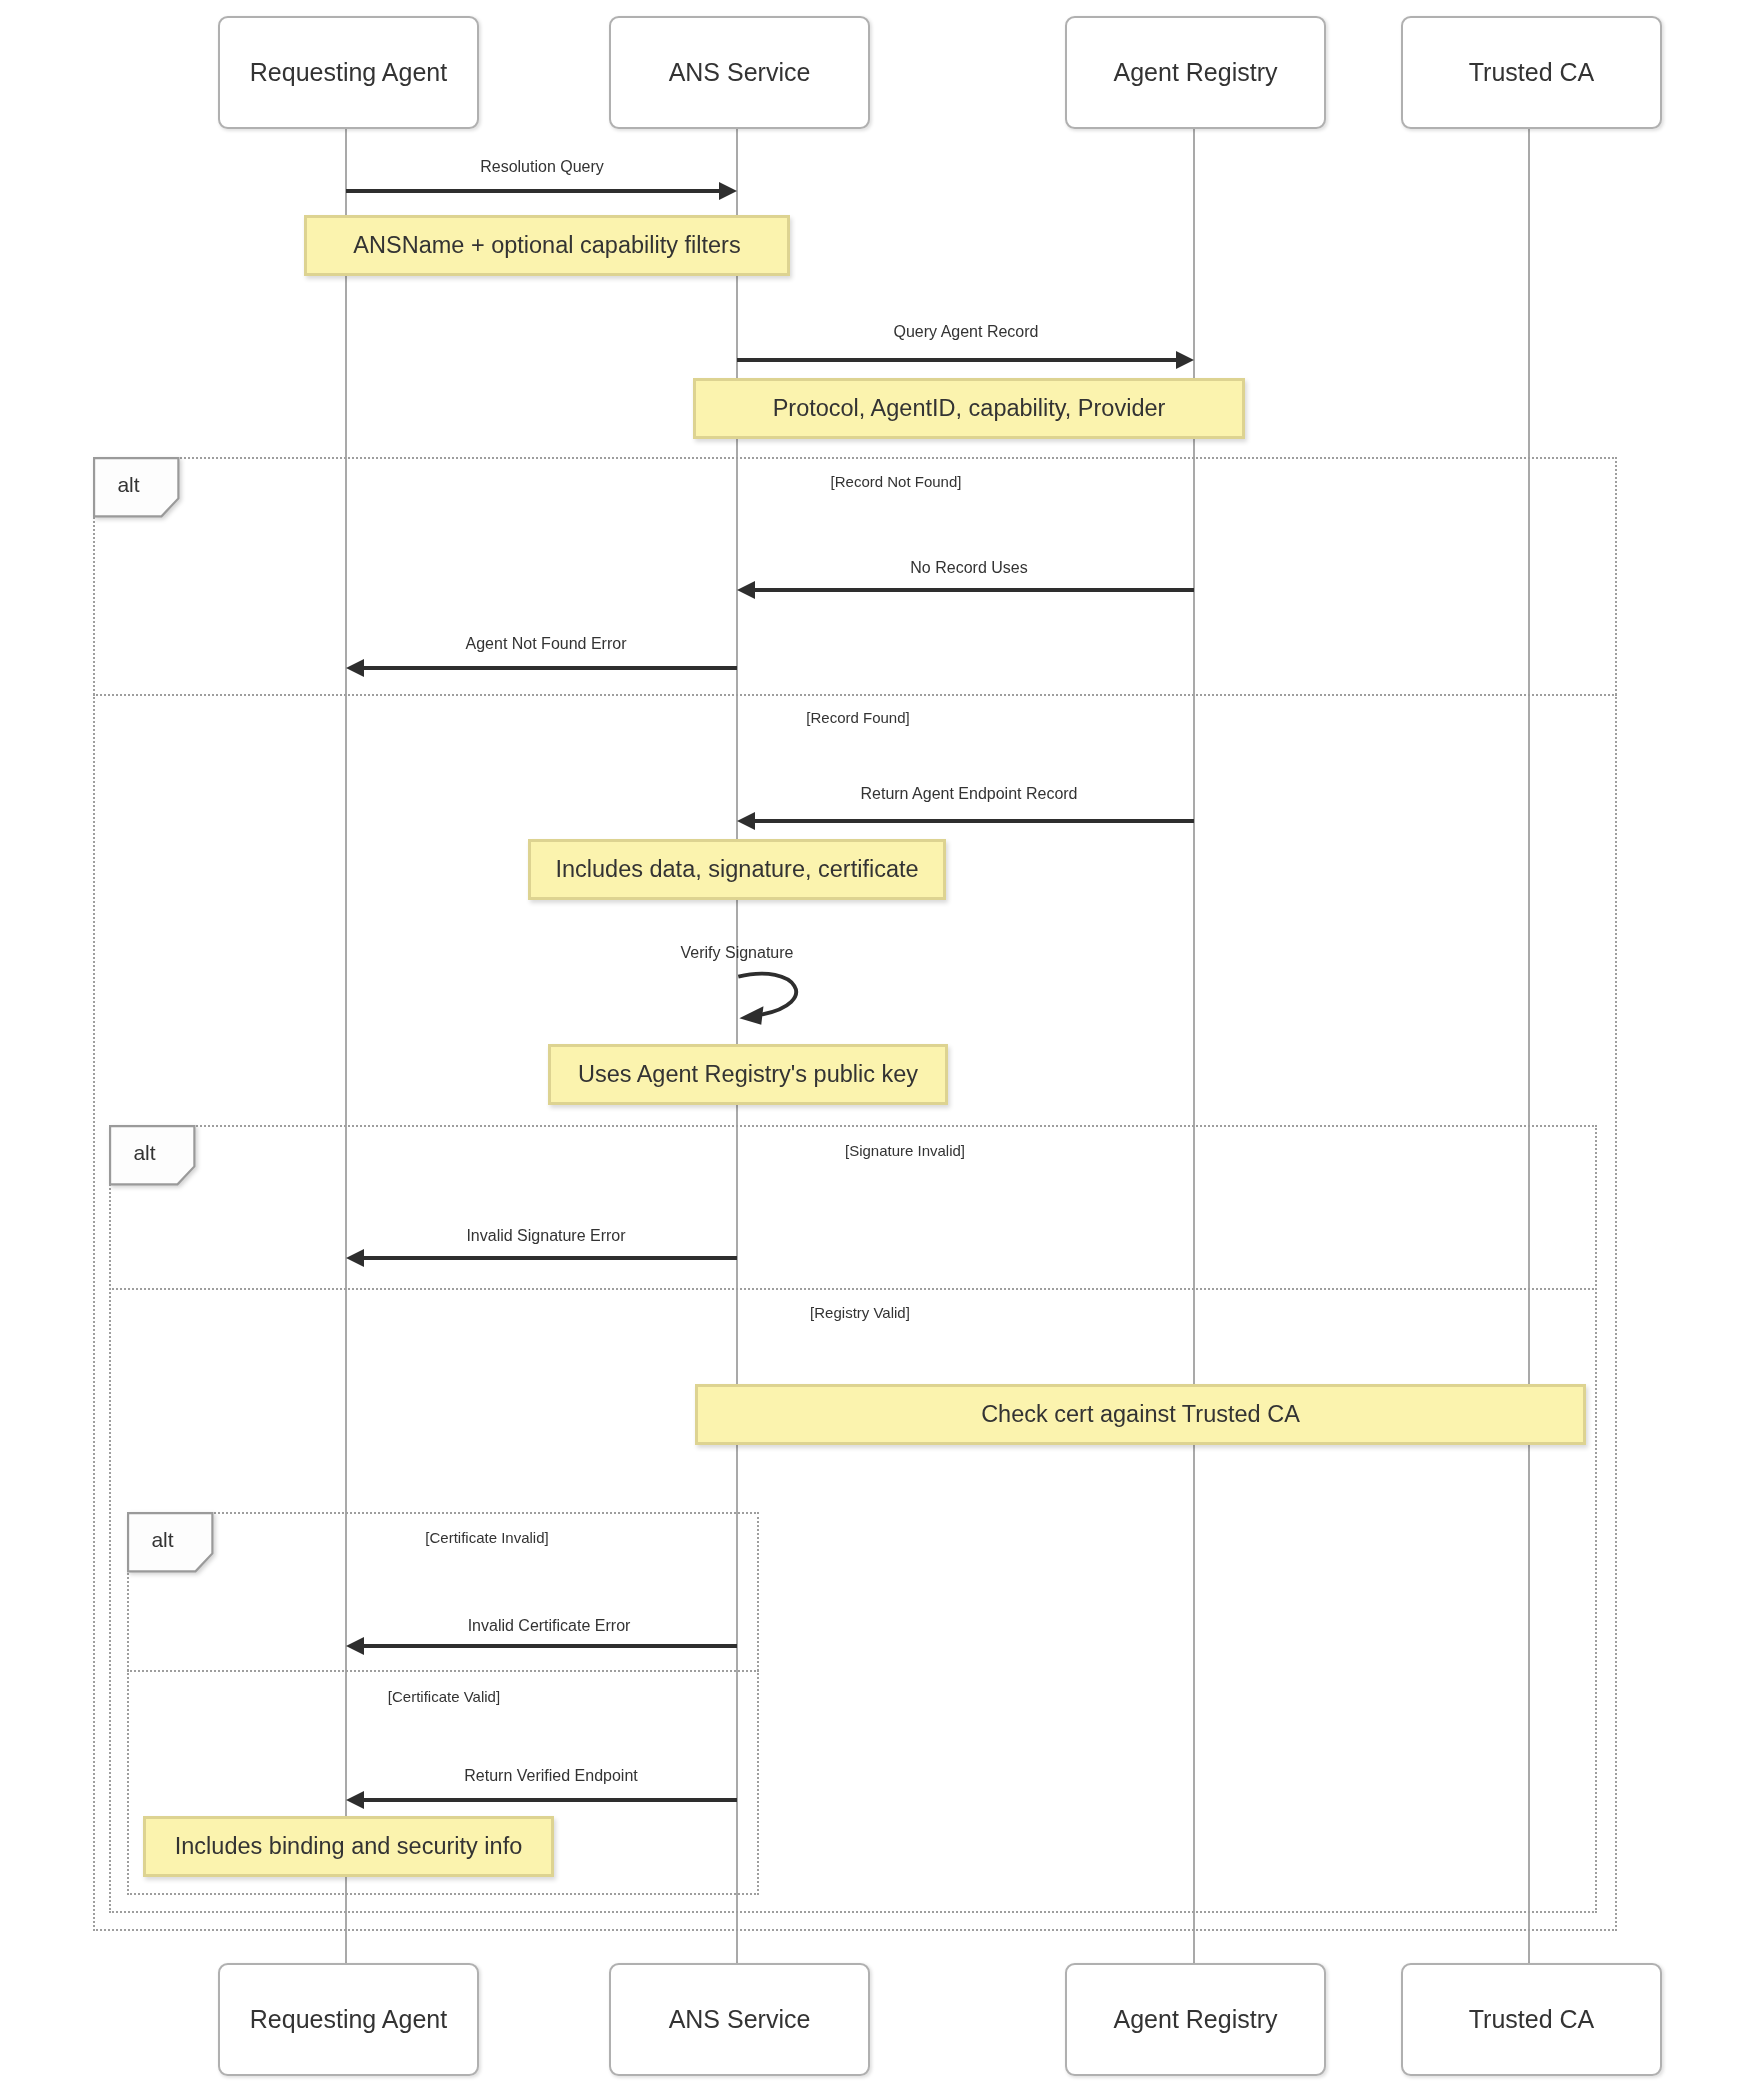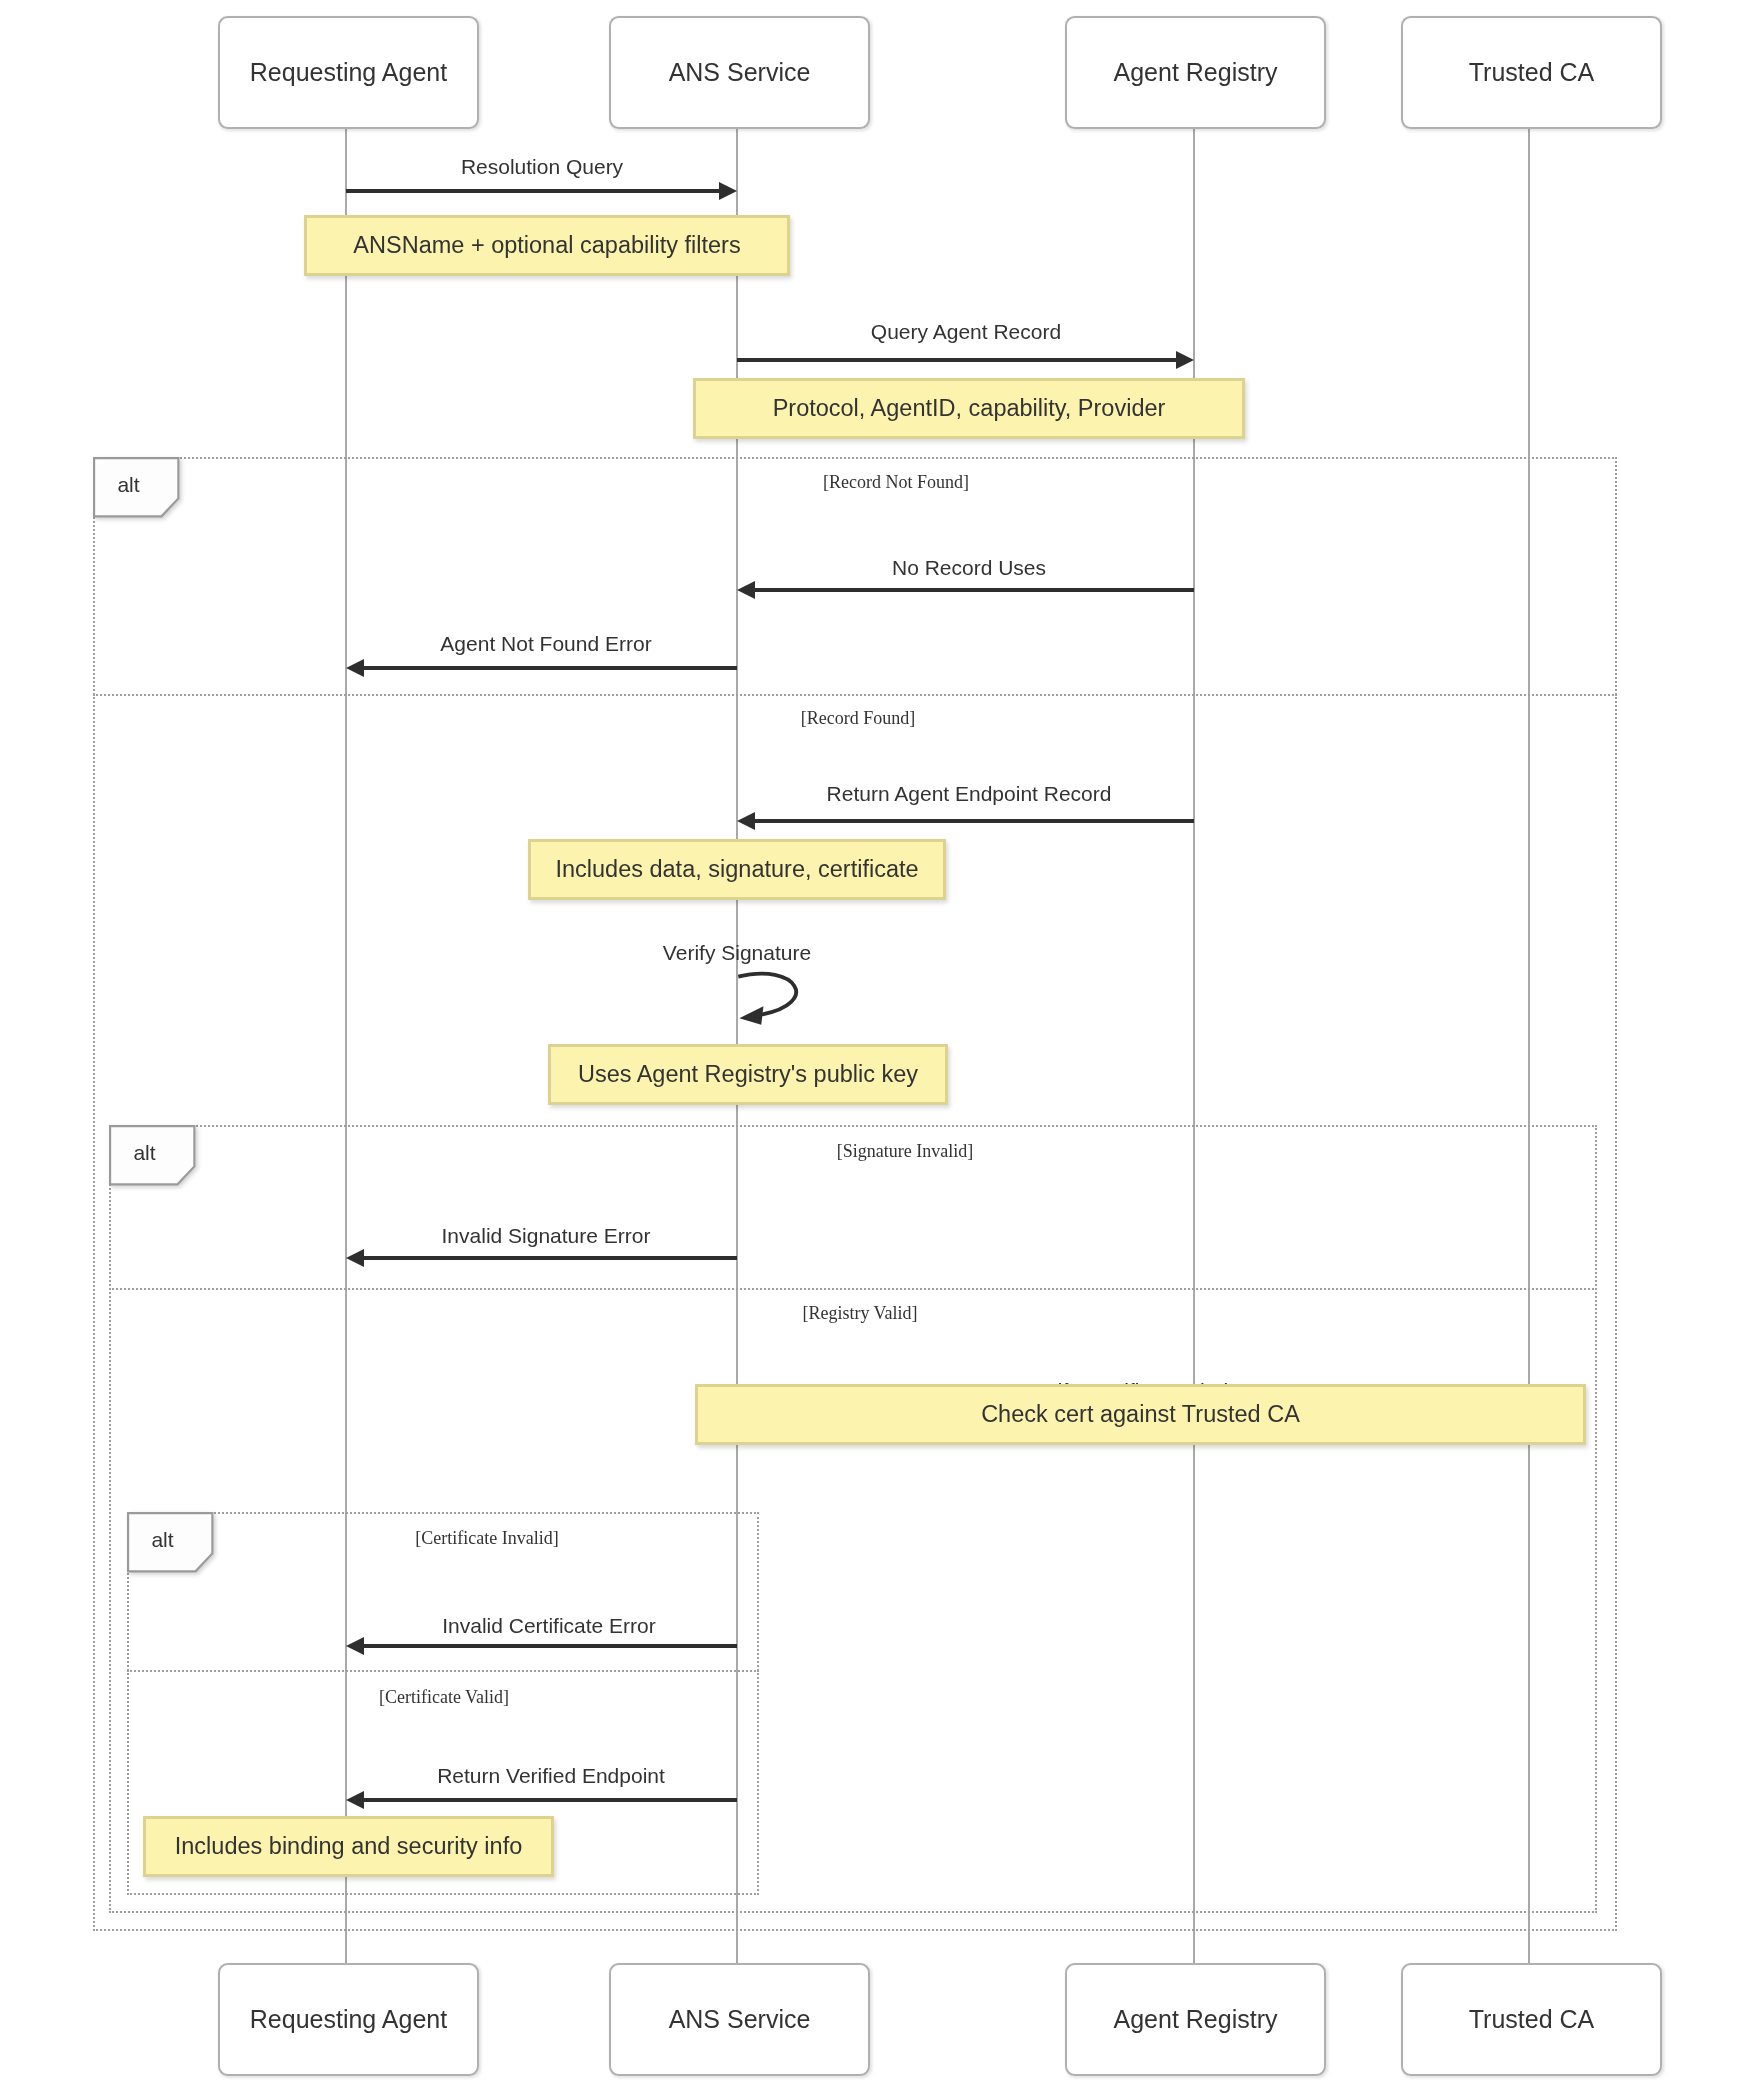--- a/index.html
+++ b/index.html
@@ -16,42 +16,42 @@
   .diagram{position:absolute;inset:0;margin-left:8px;}
   .lifeline{position:absolute;width:2.2px;background:var(--lifeline);top:126px;height:1837px;}
   .actor{
     position:absolute;width:257px;height:109px;background:var(--actor-fill);
     border:2.2px solid var(--actor-border);border-radius:9.8px;
     display:flex;align-items:center;justify-content:center;
     font-size:25px;box-shadow:1.1px 1.6px 3.3px rgba(0,0,0,0.12);
   }
   .msg-label{
     position:absolute;transform:translateX(-50%);white-space:nowrap;
-    font-size:21px;line-height:28px;color:var(--text);
+    font-size:16px;line-height:28px;color:var(--text);
   }
   .arrow{position:absolute;height:3.8px;background:var(--arrow);}
   .arrow.right::after{
     content:"";position:absolute;right:-18px;top:50%;transform:translateY(-50%);
     border:solid transparent;border-width:9.3px 0 9.3px 18.6px;border-left-color:var(--arrow);
   }
   .arrow.left::before{
     content:"";position:absolute;left:-18px;top:50%;transform:translateY(-50%);
     border:solid transparent;border-width:9.3px 18.6px 9.3px 0;border-right-color:var(--arrow);
   }
   .note{
     position:absolute;height:61px;background:var(--note-fill);
     border:3.3px solid var(--note-border);box-sizing:border-box;
     display:flex;align-items:center;justify-content:center;
     font-size:23.5px;white-space:nowrap;box-shadow:2.2px 2.7px 4.4px rgba(0,0,0,0.15);text-align:center;
   }
   .frame{position:absolute;border:2.7px dotted var(--frame-border);box-sizing:border-box;}
   .divider{position:absolute;height:0;border-top:2.7px dotted var(--frame-border);}
   .cond{
     position:absolute;transform:translateX(-50%);white-space:nowrap;
-    font-size:18px;line-height:28px;color:var(--text);font-family:Liberation Serif, serif;
+    font-size:15px;line-height:28px;color:var(--text);
   }
   .alt-label{position:absolute;width:87px;height:61px;filter:drop-shadow(2.2px 2.7px 2.2px rgba(0,0,0,0.18));}
   .alt-label .op{
     position:absolute;left:0;top:0;width:71px;height:55px;
     display:flex;align-items:center;justify-content:center;font-size:21px;color:var(--text);
   }
   .selfloop{position:absolute;}
 </style>
 </head>
 <body>

